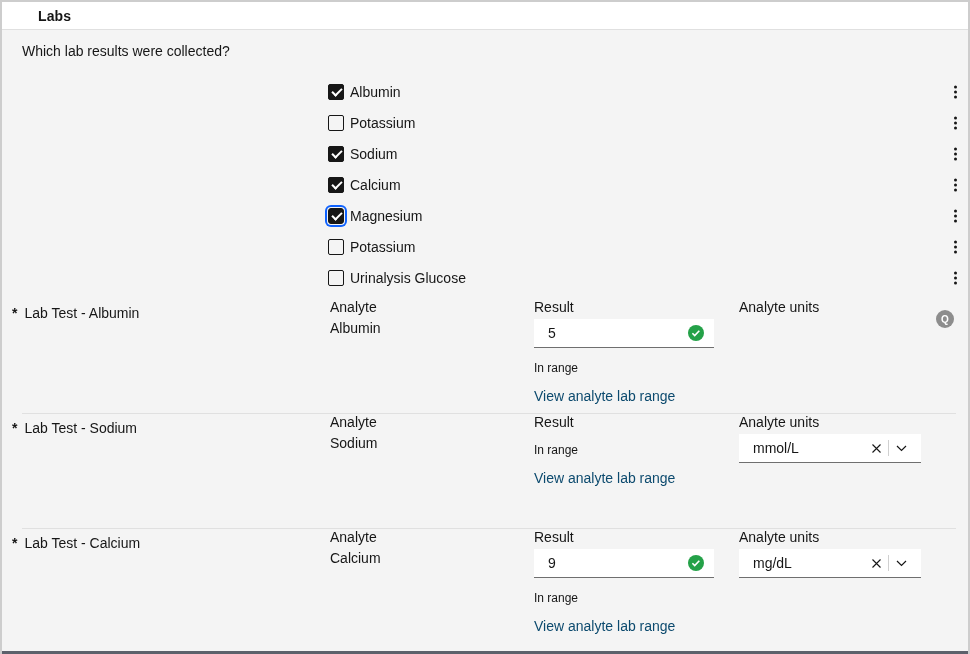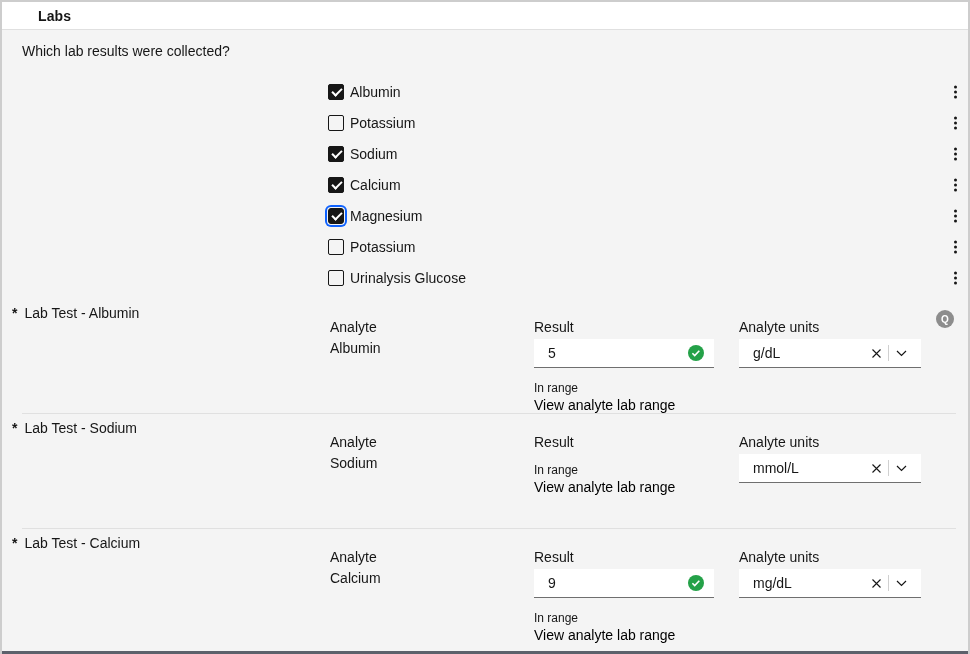--- a/index.html
+++ b/index.html
@@ -46,21 +46,21 @@
   
   .sections { margin-top:6px; }
   .section { position:relative; height:115px; }
   .section.divided::after {
     content:""; position:absolute; left:20px; right:12px; bottom:0;
     height:1px; background:#e0e0e0;
   }
   .req-label { position:absolute; left:10px; top:6px; font-size:14px; display:flex; }
   .req-star { font-weight:bold; margin-right:7px; }
 
-  .col { position:absolute; top:20px; }
+  .col { position:absolute; top:0; }
   .col-analyte { left:328px; }
   .col-result  { left:532px; width:180px; }
   .col-units   { left:737px; width:182px; }
   .field-label { font-size:14px; line-height:16px; }
   .analyte-value { margin-top:4px; font-size:14px; line-height:16px; padding-top:1px; }
 
   .text-input {
     margin-top:4px; height:29px; background:#ffffff;
     border-bottom:1px solid #6f6f6f;
     display:flex; align-items:center; padding:0 10px 0 14px; cursor:text;
@@ -71,21 +71,21 @@
   .combo {
     margin-top:4px; height:29px; background:#ffffff;
     border-bottom:1px solid #6f6f6f;
     display:flex; align-items:center; padding:0 10px 0 14px; cursor:pointer;
   }
   .combo .value { font-size:14px; flex:1; }
   .icon-btn { display:flex; align-items:center; justify-content:center; width:20px; height:20px; cursor:pointer; }
   .combo-divider { width:1px; height:16px; background:#d0d0d0; margin:0 2px; }
 
   .helper { margin-top:13px; font-size:12px; font-weight:normal; line-height:14px; }
-  .range-link { margin-top:2px; font-size:14px; line-height:16px; color:#000000; cursor:pointer; display:inline-block; }
+  .range-link { margin-top:13px; font-size:14px; line-height:16px; color:#0c4a6e; cursor:pointer; display:inline-block; }
 
   .q-badge {
     position:absolute; right:14px; top:11px; width:18px; height:18px; border-radius:50%;
     background:#8d8d8d; color:#ffffff; font-size:10px; font-weight:bold;
     display:flex; align-items:center; justify-content:center; cursor:pointer;
   }
 
   .bottom-bar { position:absolute; left:0; right:0; bottom:0; height:3px; background:#5c616b; z-index:5; }
 </style>
 </head>
@@ -194,34 +194,20 @@
                 <circle cx="8" cy="8" r="8" fill="#24a148"></circle>
                 <path d="M4.4 8.2l2.3 2.3 4.6-4.8" stroke="#fff" stroke-width="1.6" fill="none"></path>
               </svg>
           </span>
         </div>
         <div class="helper">In range</div>
         <span class="range-link">View analyte lab range</span>
       </div>
       <div class="col col-units">
         <div class="field-label">Analyte units</div>
-        <div class="combo">
-          <span class="value">g/dL</span>
-          <span class="icon-btn">
-            <svg width="11" height="11" viewBox="0 0 11 11">
-                <path d="M1.5 1.5l8 8M9.5 1.5l-8 8" stroke="#161616" stroke-width="1.1"></path>
-              </svg>
-          </span>
-          <span class="combo-divider"></span>
-          <span class="icon-btn">
-            <svg width="11" height="7" viewBox="0 0 11 7">
-                <path d="M1 1l4.5 4.5L10 1" stroke="#161616" stroke-width="1.2" fill="none"></path>
-              </svg>
-          </span>
-        </div>
       </div>
       <div class="q-badge">Q</div>
     </div>
 
     <div class="section divided">
       <div class="req-label">
         <span class="req-star">*</span>
         <span>Lab Test - Sodium</span>
       </div>
       <div class="col col-analyte">

